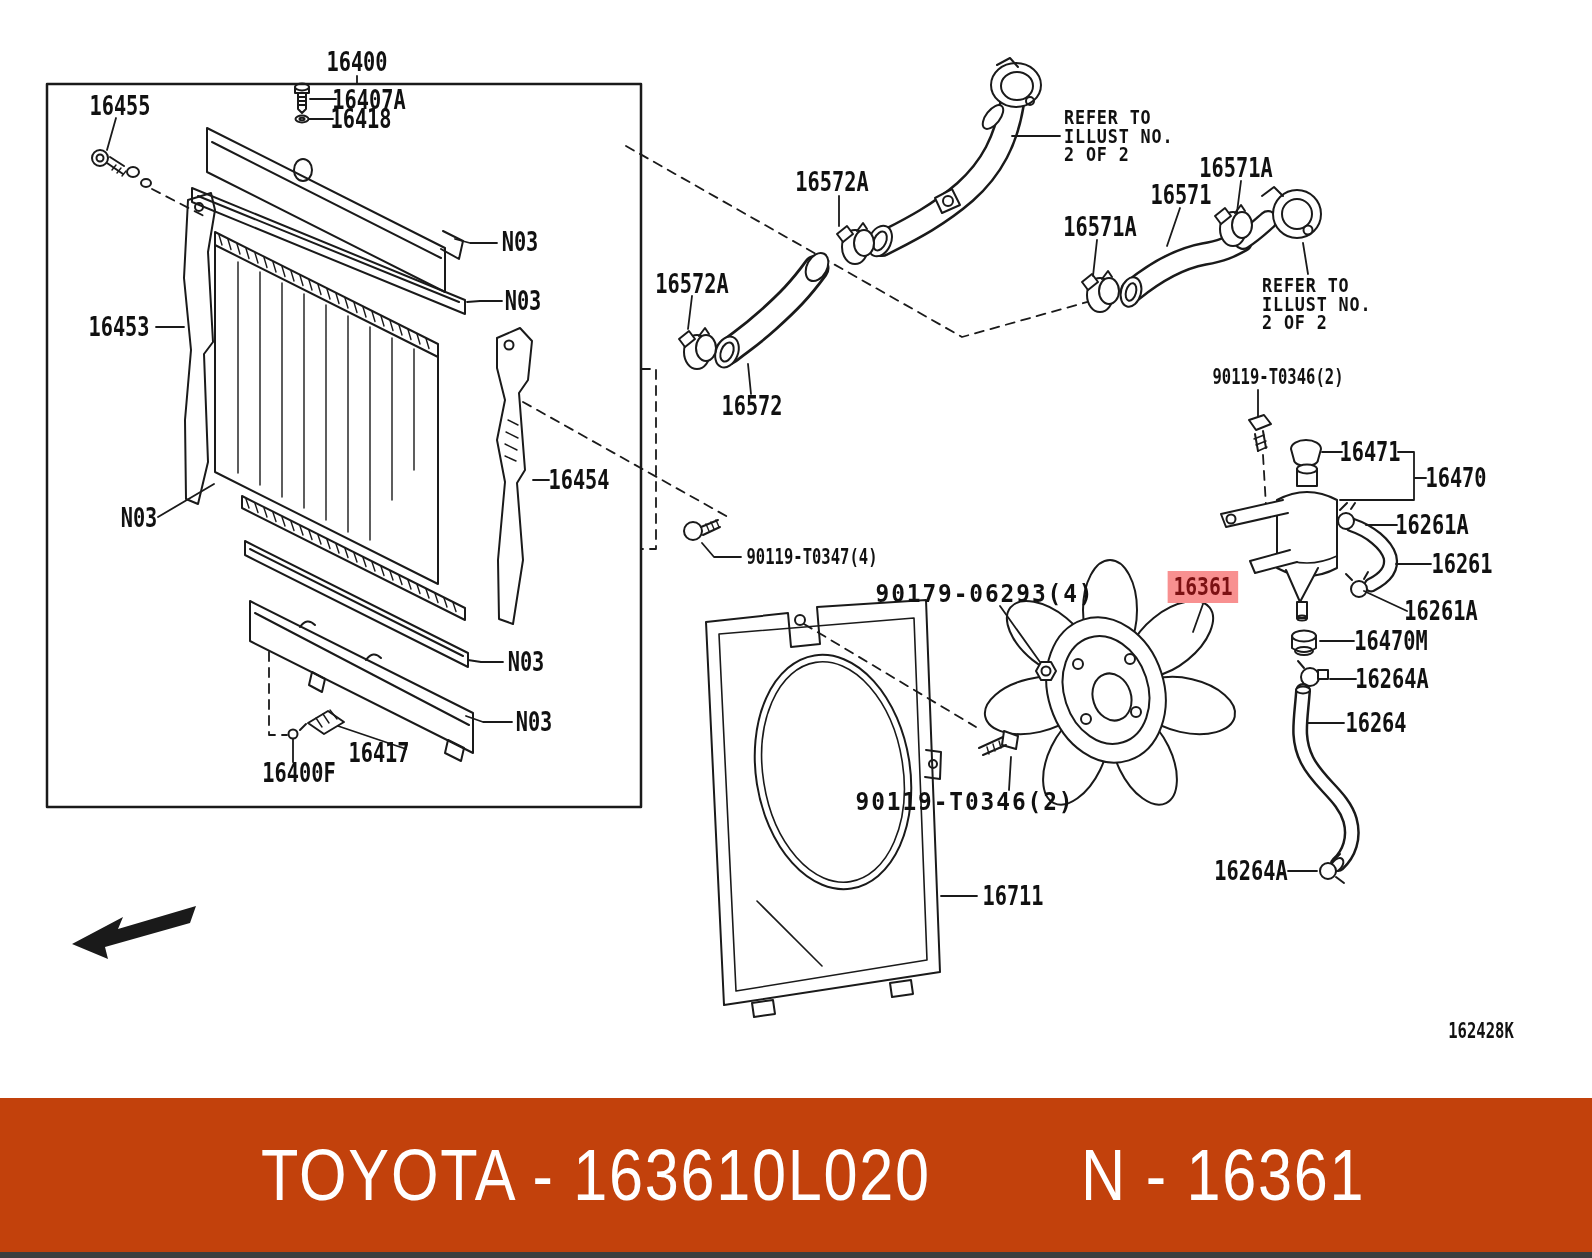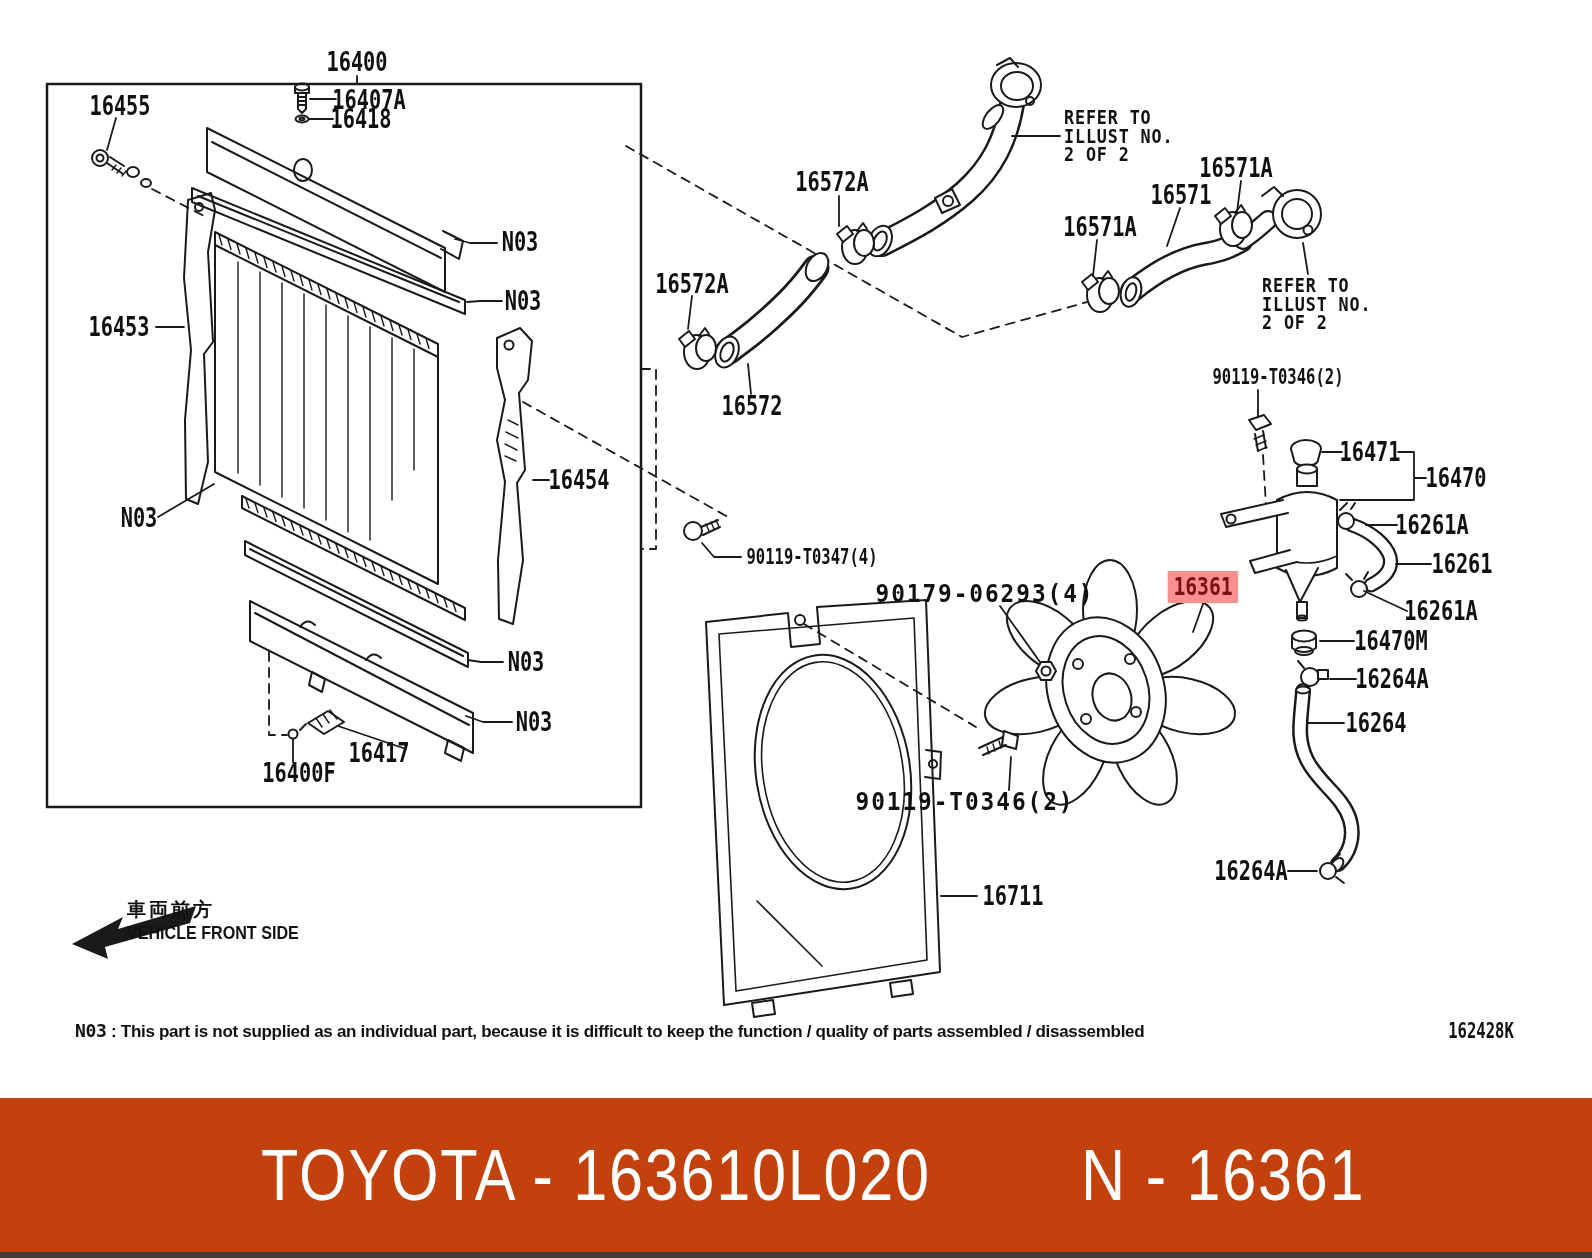--- a/index.html
+++ b/index.html
@@ -370,26 +370,21 @@
       <div class="plabel" style="left: 1376px; top: 723px;">16264</div>
       <div class="plabel" style="left: 1251px; top: 871px;">16264A</div>
       <div class="plabel wide" style="left: 985px; top: 594px;">90179-06293(4)</div>
       <div class="plabel wide" style="left: 965px; top: 802px;">90119-T0346(2)</div>
       <div class="plabel" style="left: 1013px; top: 896px;">16711</div>
       <div class="plabel small" style="left: 1481px; top: 1031px;">162428K</div>
     </div>
 
 <div id="highlight-16361">16361</div>
 
-<div id="orientation">
-  <div class="jp">車両前方</div>
-  <div class="en">VEHICLE FRONT SIDE</div>
-</div>
-
-<div id="note-line"><span class="prefix">N03</span><span> : This part is not supplied as an individual part, because it is difficult to keep the function / quality of parts assembled / disassembled</span></div>
+
 
 <div id="footer">
   <span class="ft">TOYOTA - 163610L020</span>
   <span class="ft">N - 16361</span>
 </div>
 <div id="footer-edge"></div>
 
 </div>
 
 </body></html>

